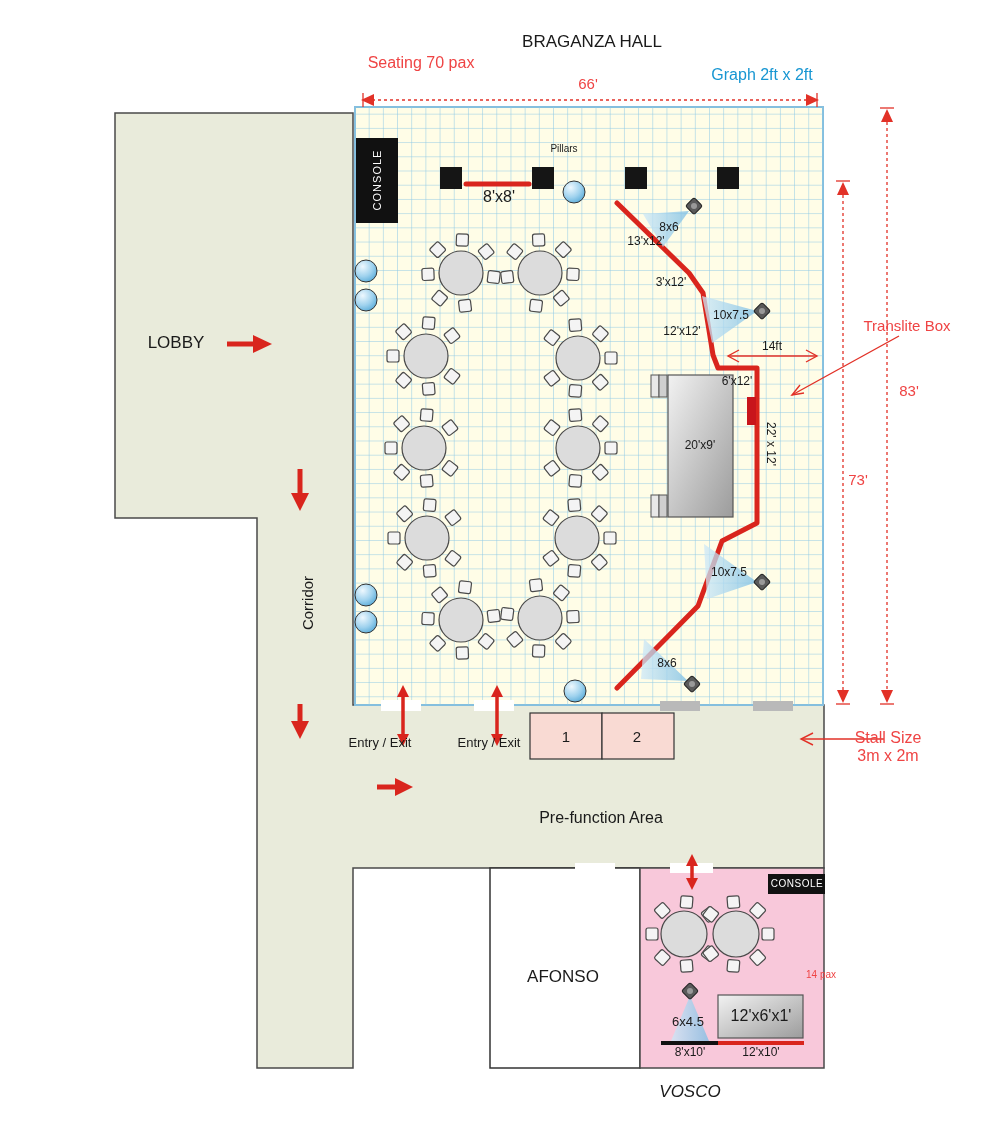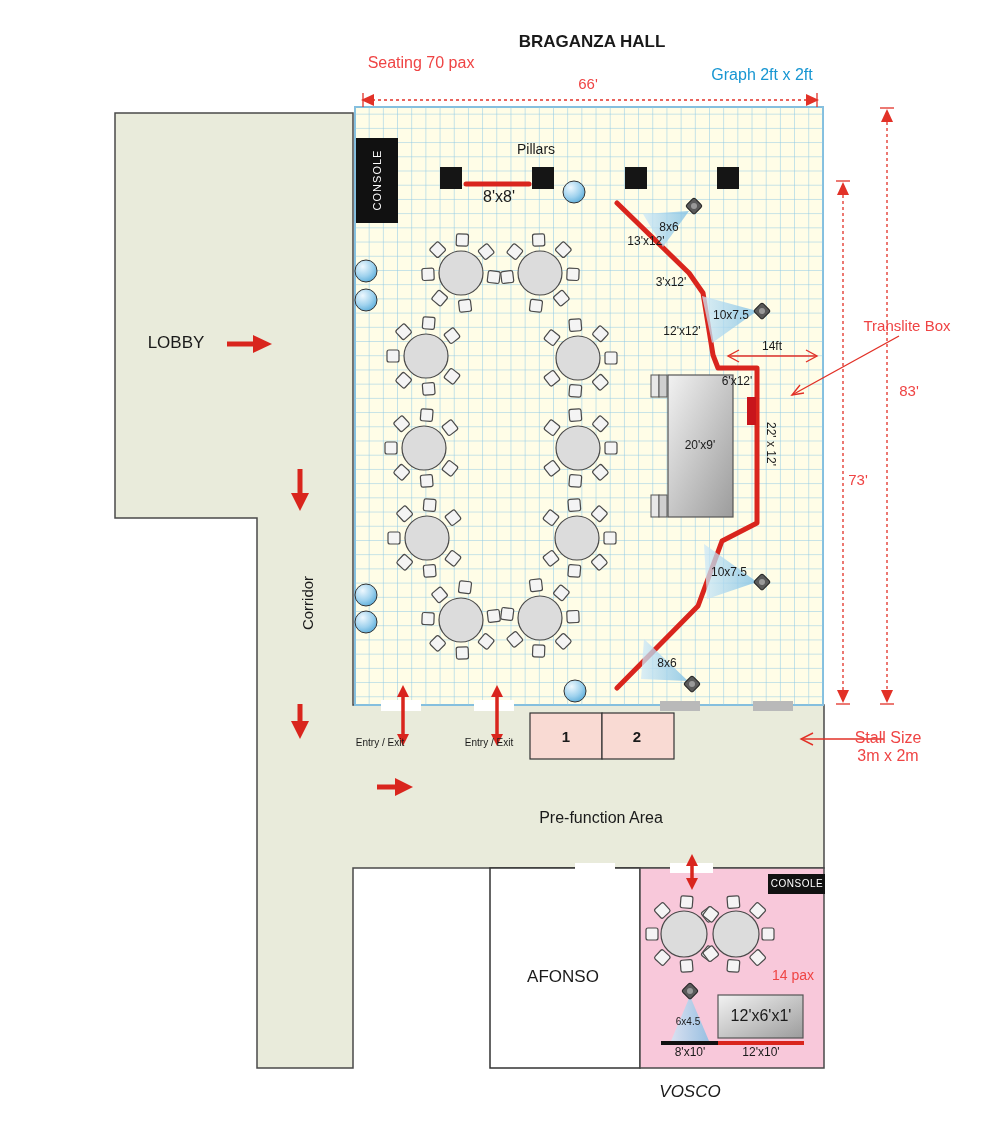--- a/index.html
+++ b/index.html
@@ -4,22 +4,22 @@
 <style>
   html,body{margin:0;padding:0;background:#fff;}
   #page{position:relative;width:1000px;height:1142px;background:#fff;overflow:hidden;
         font-family:"Liberation Sans", sans-serif;}
   #plan{position:absolute;left:0;top:0;}
   .lbl{position:absolute;transform:translate(-50%,-50%);white-space:pre-line;text-align:center;
        color:#1a1a1a;font-size:12px;line-height:1.15;pointer-events:none;}
   .red{color:#ef4444;}
   .blue{color:#1796d2;}
   .white{color:#fff;}
-  .b{font-weight:bold;}
-  .s11{font-size:16px;} .s13{font-size:10px;} .s14{font-size:14px;}
+  .b{font-weight:normal;}
+  .s11{font-size:16px;} .s13{font-size:13px;} .s14{font-size:10px;margin-left:28px;}
   .s15{font-size:15px;} .s16{font-size:16px;} .s17{font-size:17px;}
   .rotccw{transform:translate(-50%,-50%) rotate(-90deg);}
   .rotcw{transform:translate(-50%,-50%) rotate(90deg);}
   .console{letter-spacing:1px;font-size:11px;}
 </style>
 </head>
 <body>
 
 <div id="page">
 

